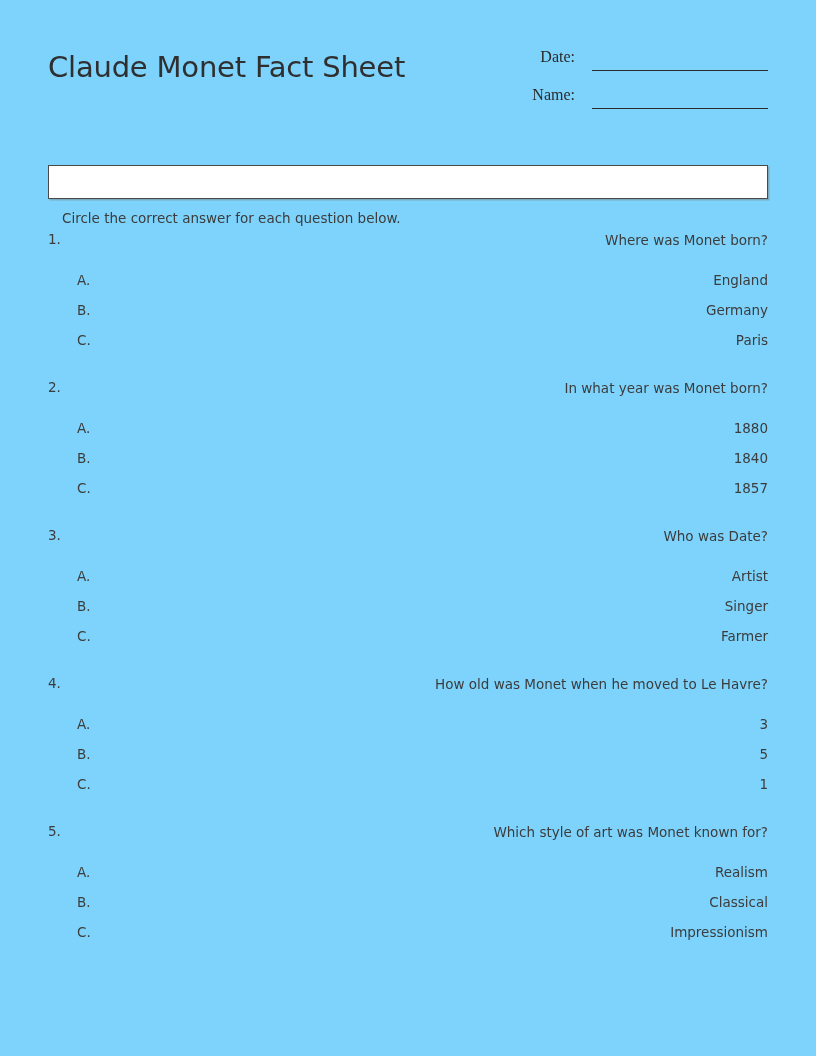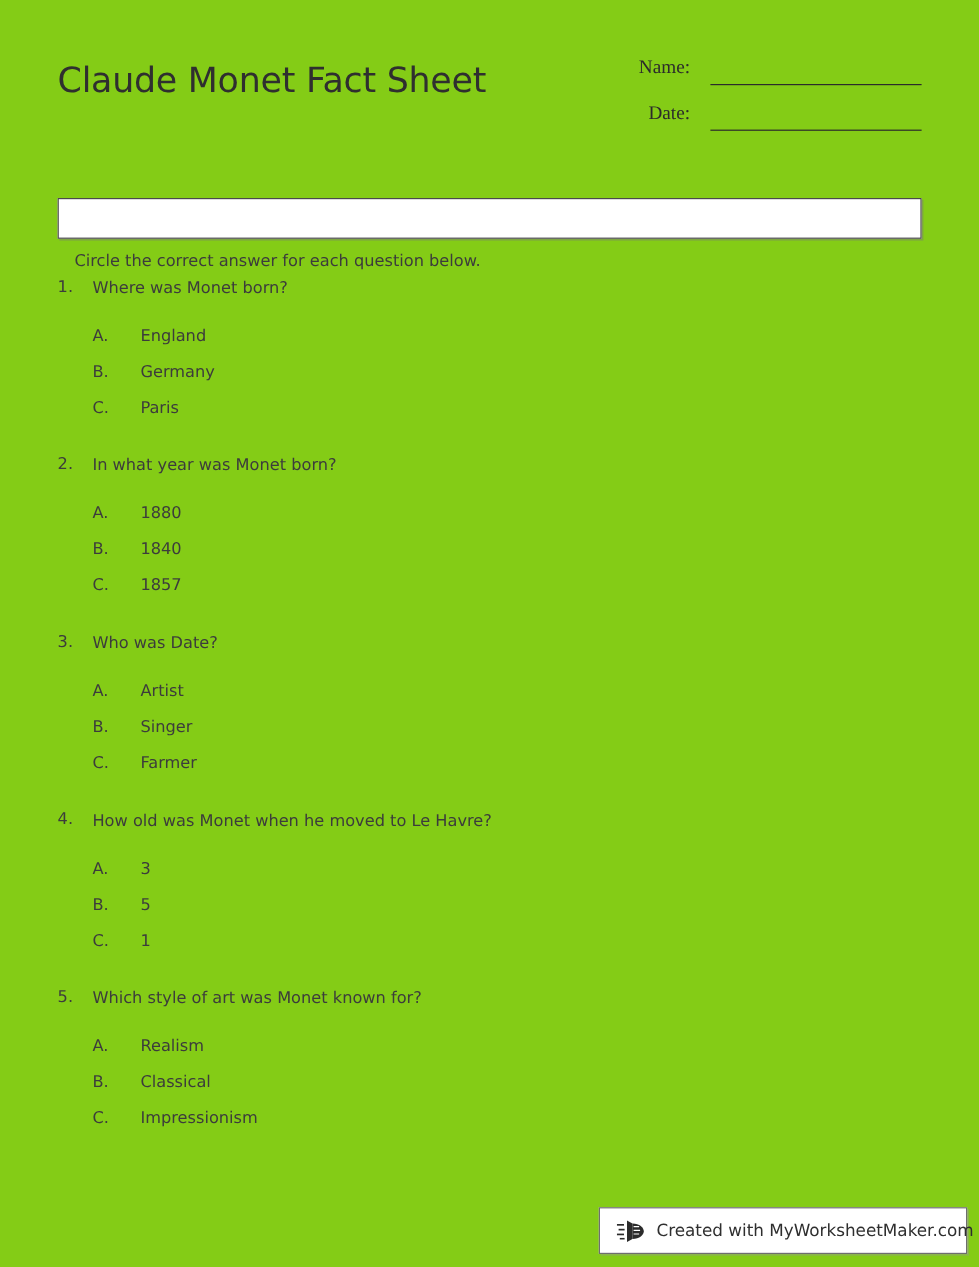--- a/index.html
+++ b/index.html
@@ -13,21 +13,22 @@
     position: relative;
     font-family: "Liberation Sans", sans-serif;
     color: #3c3c3c;
     overflow: hidden;
   }
 
   .page {
     position: relative;
     width: 816px;
     height: 1056px;
-    background: #84cc16;
+    background: #7dd3fc;
+    text-align: right;
   }
 
   
   .header {
     position: absolute;
     left: 48px;
     top: 44px;
     right: 48px;
     height: 80px;
   }
@@ -180,25 +181,25 @@
 </head>
 <body>
 
 <div class="page">
 
   <div class="header">
     <div class="worksheet-title">Claude Monet Fact Sheet</div>
 
     <div class="name-date">
       <div class="nd-row">
+        <span class="nd-label">Date:</span>
+        <span class="nd-line"></span>
+      </div>
+      <div class="nd-row">
         <span class="nd-label">Name:</span>
-        <span class="nd-line"></span>
-      </div>
-      <div class="nd-row">
-        <span class="nd-label">Date:</span>
         <span class="nd-line"></span>
       </div>
     </div>
   </div>
 
   <div class="instruction-box">
     <span class="instruction-text">Circle the correct answer for each question below.</span>
   </div>
 
   <div class="questions">
@@ -303,32 +304,14 @@
         </div>
         <div class="option-row">
           <span class="opt-letter">C.</span>
           <span class="opt-text">Impressionism</span>
         </div>
       </div>
     </div>
 
   </div>
 
-  <div class="footer-badge">
-    <svg class="footer-logo" viewBox="0 0 26 22">
-      <g fill="#2b2b2b">
-        <rect x="0" y="5" width="6" height="1.4"></rect>
-        <rect x="1.5" y="9" width="5" height="1.4"></rect>
-        <rect x="0" y="13" width="6" height="1.4"></rect>
-        <rect x="2.5" y="16.6" width="4" height="1.3"></rect>
-        <path d="M8.5 2 L8.5 20 L13 17.5 L13 4.5 Z"></path>
-        <path d="M13 4.5 C19 4.5 22.5 8 22.5 11 C22.5 14 19 17.5 13 17.5 Z"></path>
-      </g>
-      <g stroke="#ffffff" stroke-width="0.9" fill="none">
-        <line x1="14" y1="7.2" x2="18.6" y2="7.2"></line>
-        <line x1="14" y1="10.3" x2="19.4" y2="10.3"></line>
-        <line x1="14" y1="13.4" x2="18.6" y2="13.4"></line>
-      </g>
-    </svg>
-    <span class="footer-text">Created with MyWorksheetMaker.com</span>
-  </div>
 
 </div>
 
 </body></html>

